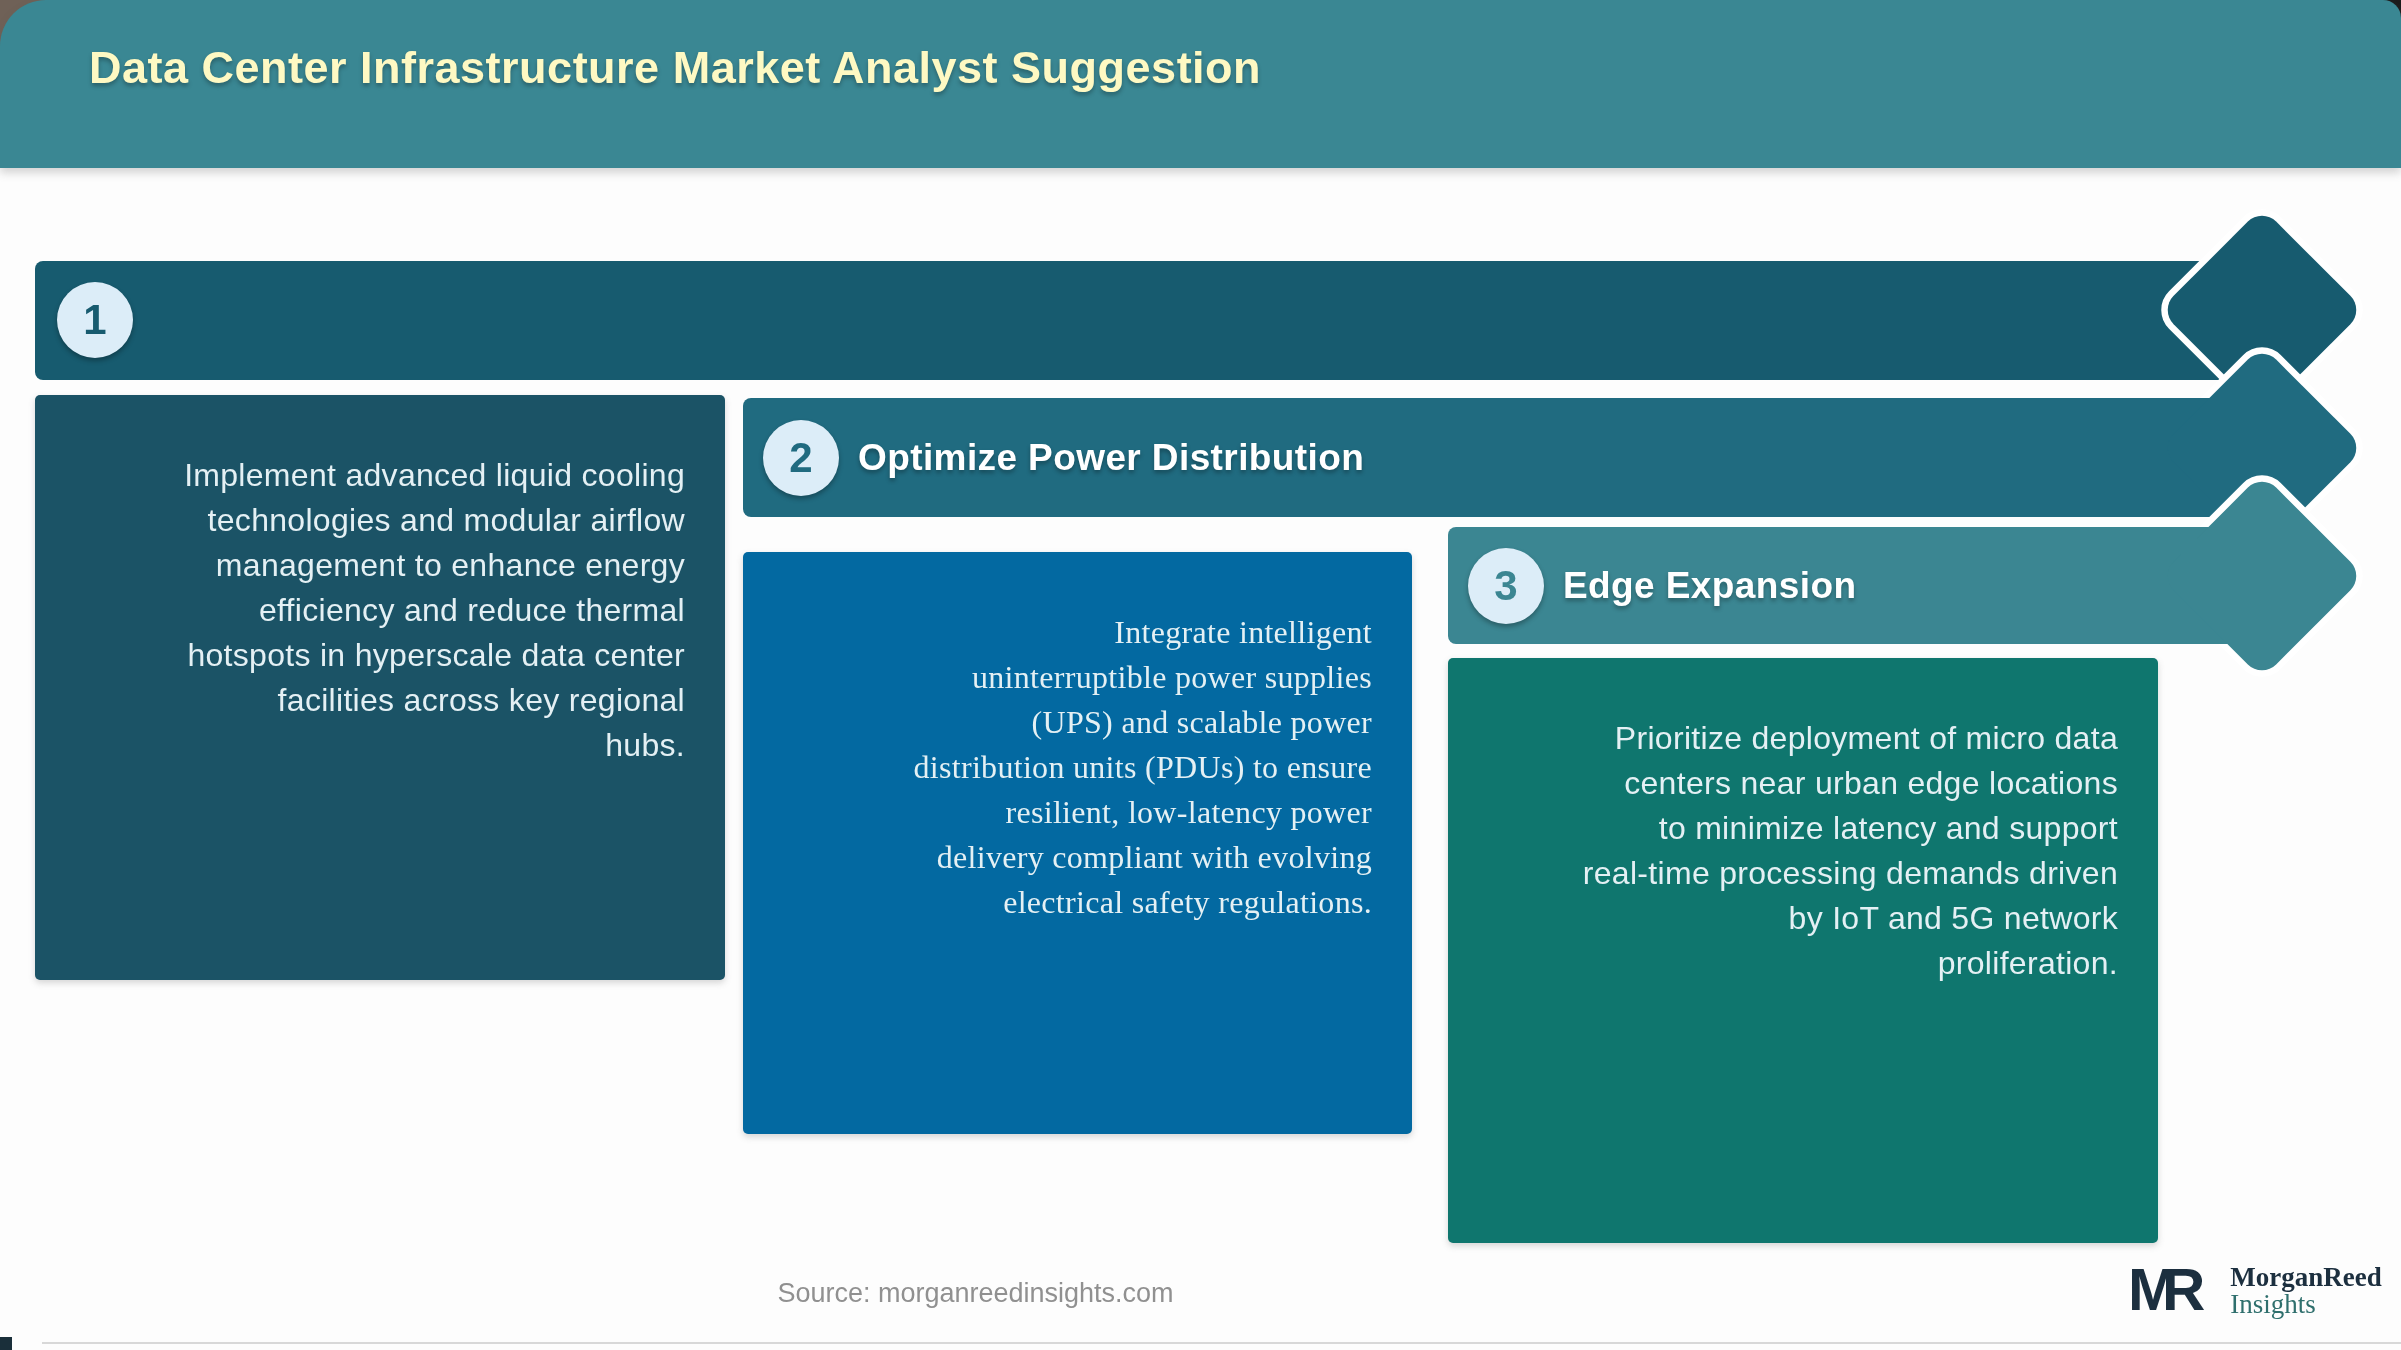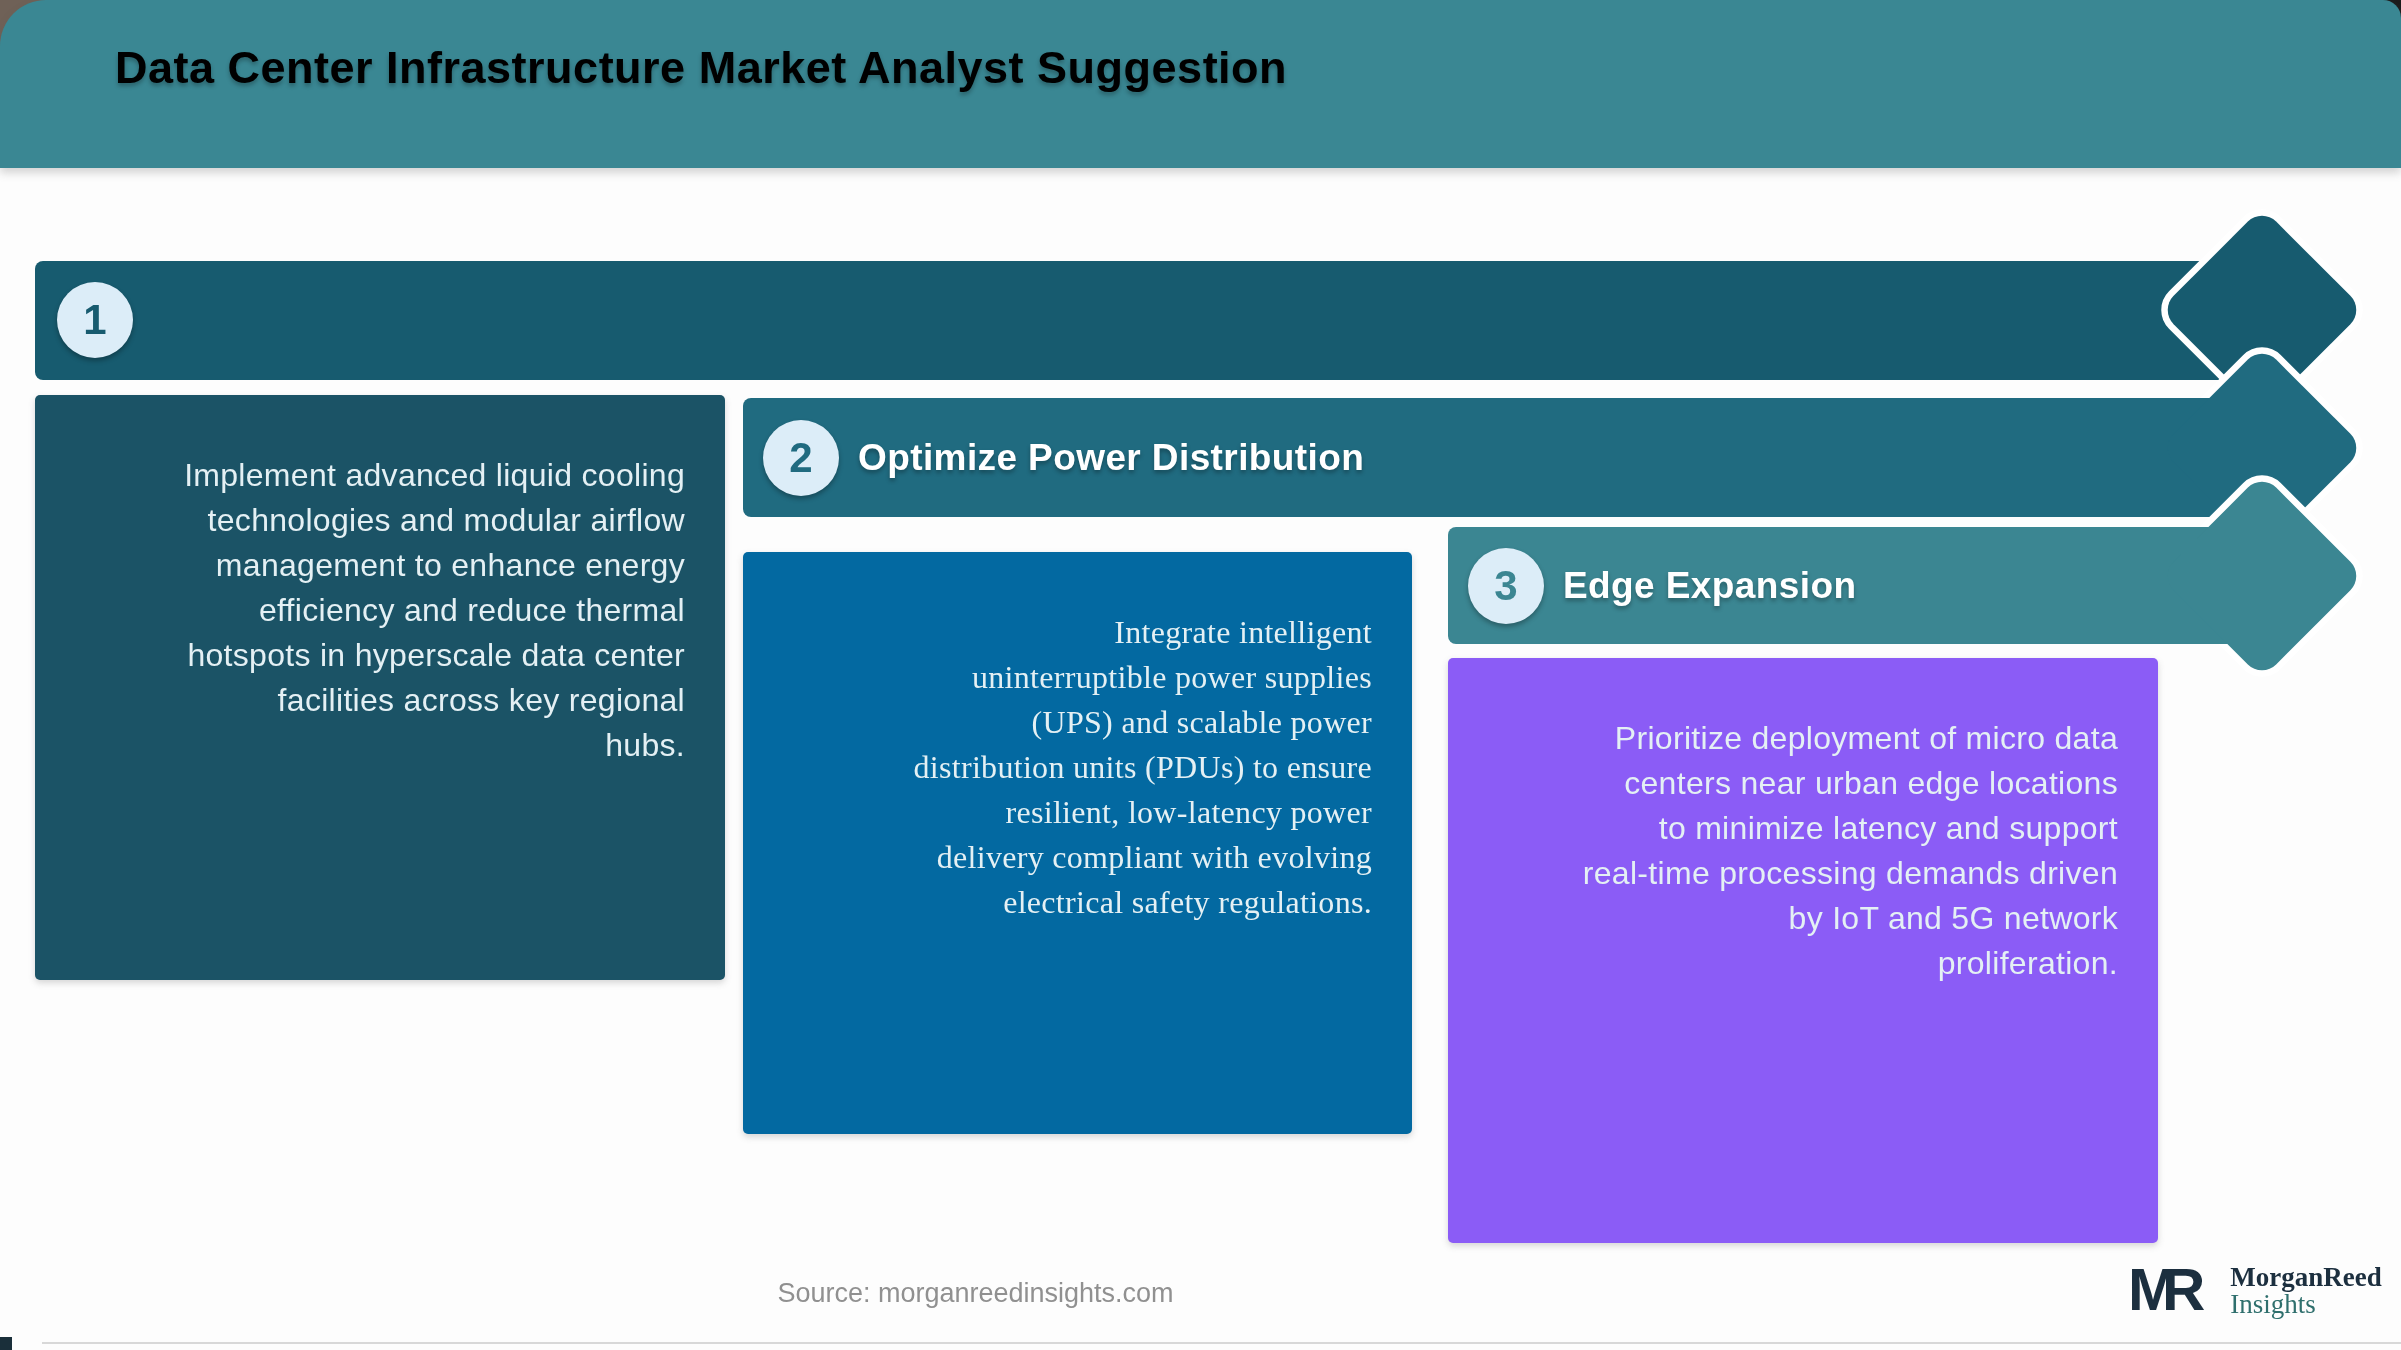--- a/index.html
+++ b/index.html
@@ -9,22 +9,22 @@
   
   .corner-art{position:absolute;z-index:0;}
   #corner-tl{left:0;top:0;width:52px;height:52px;background:#6f6157;}
   #corner-tr{right:0;top:0;width:24px;height:44px;background:#1c1c1c;}
 
   
   #header{position:absolute;left:0;top:0;width:2401px;height:168px;z-index:3;
           background:#3a8793;border-radius:46px 18px 0 0;
           display:flex;align-items:center;
           box-shadow:0 5px 8px rgba(90,90,90,0.25);}
-  #header .title{padding-left:115px;transform:translateY(-16px);
-          color:#000000;font-size:45px;font-weight:bold;letter-spacing:.5px;
+  #header .title{padding-left:89px;transform:translateY(-16px);
+          color:#fef9c3;font-size:45px;font-weight:bold;letter-spacing:.5px;
           text-shadow:0 3px 4px rgba(0,0,0,0.28);}
 
   
   #arrows{position:absolute;left:0;top:0;z-index:2;}
 
   
   .step-circle{position:absolute;z-index:4;width:76px;height:76px;border-radius:50%;
           display:flex;align-items:center;justify-content:center;
           font-size:42px;font-weight:bold;
           box-shadow:0 3px 5px rgba(0,0,0,0.3);}
@@ -114,21 +114,21 @@
   <div class="desc-box" style="left: 743px; top: 552px; width: 669px; height: 582px; background: #0369a1; font-family: Liberation Serif, serif;">
     <div class="desc-text">Integrate intelligent
 uninterruptible power supplies
 (UPS) and scalable power
 distribution units (PDUs) to ensure
 resilient, low-latency power
 delivery compliant with evolving
 electrical safety regulations.</div>
   </div>
 
-  <div class="desc-box" style="left: 1448px; top: 658px; width: 710px; height: 585px; background: #8b5cf6;">
+  <div class="desc-box" style="left: 1448px; top: 658px; width: 710px; height: 585px; background: #0f766e;">
     <div class="desc-text">Prioritize deployment of micro data
 centers near urban edge locations
 to minimize latency and support
 real-time processing demands driven
 by IoT and 5G network
 proliferation.</div>
   </div>
 
   <div id="source">Source: morganreedinsights.com</div>
 

